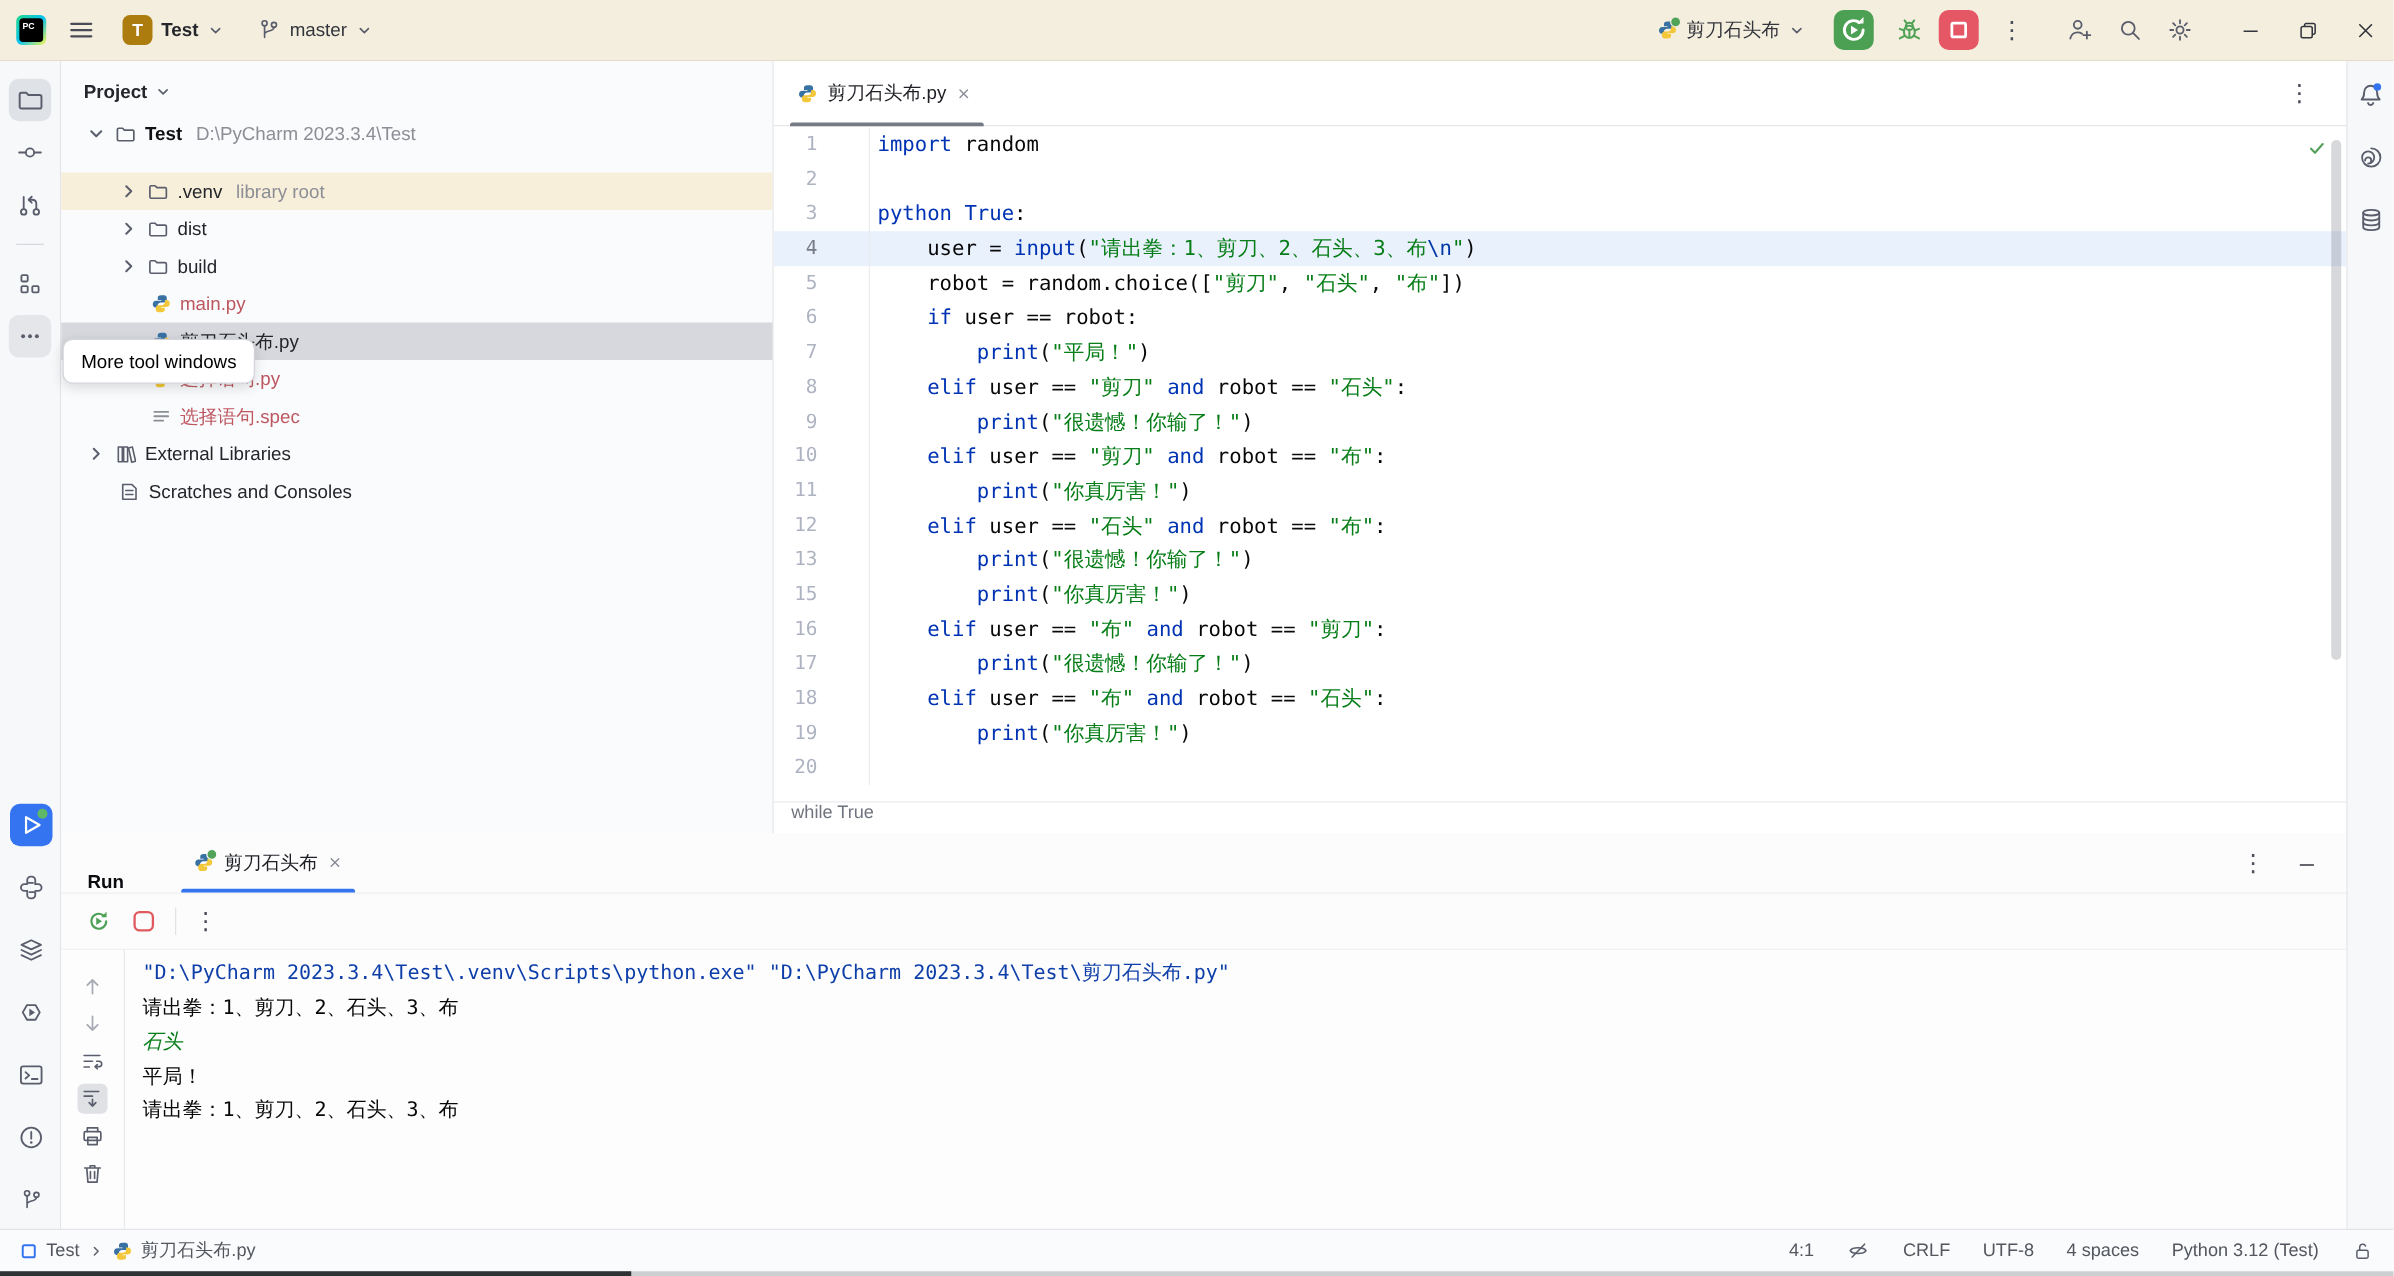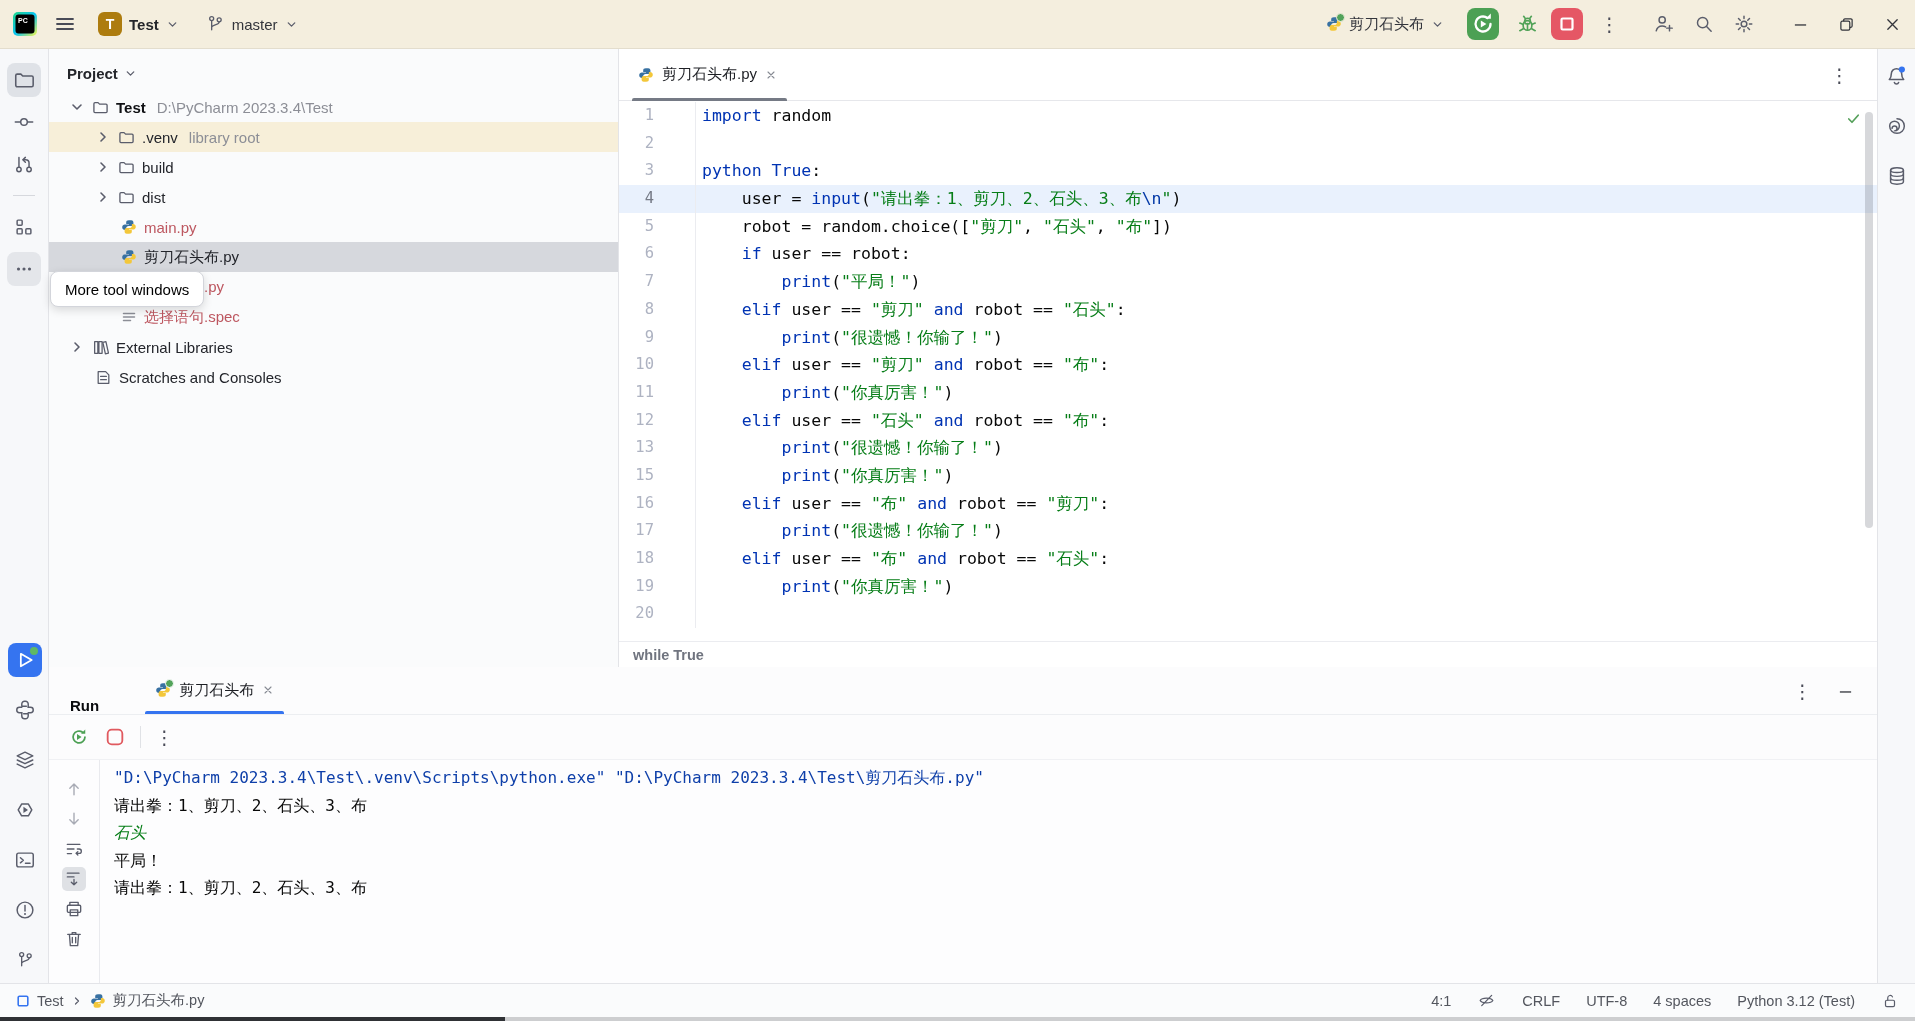--- a/index.html
+++ b/index.html
@@ -35,21 +35,21 @@
   .sb-ico.hover { background:#e4e6ea; }
   .sb-ico.run-active { background:#3574f0; position:relative; }
   .sb-ico.run-active .dot { position:absolute; right:4px; top:4px; width:8px; height:8px; border-radius:50%; background:#5fb865; }
   .sb-div { width:22px; height:1px; background:#d6d8dd; margin:6px 0; }
 
   
   #project { left:49px; top:49px; width:570px; height:618px; background:#fafbfc; border-right:1px solid #e3e4e8; }
   #project-header { display:flex; gap:6px; padding:16px 0 10px 18px; font-weight:600; color:#24262b; }
   .tree-row { height:30px; display:flex; align-items:center; gap:7px; white-space:nowrap; }
   .tree-row.sel { background:#d6d8dd; }
-  .tree-row.beige { background:#f7efd9; }
+  .tree-row.beige { background:#f7efd9;margin-top:16px; }
   .tree-row .lbl.b { font-weight:700; color:#101114; }
   .tree-row .lbl.n { color:#23252b; }
   .tree-row .lbl.r { color:#bd5760; }
   .tree-row .ann { color:#8c8e96; margin-left:4px; }
   
   #tooltip { left:50px; top:271px; height:36px; background:#fff; border:1px solid #d3d5db; border-radius:8px;
              box-shadow:0 3px 10px rgba(0,0,0,.14); display:flex; align-items:center; padding:0 14px;
              color:#000000; z-index:50; }
 
   
@@ -63,21 +63,21 @@
   .cl { display:flex; line-height:27.7px; height:27.7px; white-space:pre; }
   .cl .num { width:35px; text-align:right; color:#aeb3c2; flex:none; font-size:15.5px; }
   .cl .gsp { width:42px; flex:none; border-right:1px solid #ebecf0; }
   .cl .ct { padding-left:6px; }
   .cl.active { background:#e9f1fd; }
   .cl.active .num { color:#767b87; }
   .k { color:#0033b3; } .s { color:#067d17; } .e { color:#0037a6; } .p { color:#080808; }
   #ed-check { position:absolute; right:16px; top:62px; }
   #ed-scroll { position:absolute; right:4px; top:63px; width:8px; height:416px; background:rgba(97,101,111,.25); border-radius:4px; }
   #breadcrumb { position:absolute; left:0; bottom:0; width:1258px; height:26px; border-top:1px solid #ebecf0;
-                display:flex; align-items:center; padding-left:14px; color:#70747f; font-size:14.5px;font-weight:bold; }
+                display:flex; align-items:flex-start; padding-left:14px; color:#70747f; font-size:14.5px; }
 
   
   #runpanel { left:49px; top:667px; width:1828px; height:316px; background:#fcfcfd; }
   #run-header { height:48px; display:flex; align-items:flex-end; border-bottom:1px solid #eceef1; position:relative; }
   #run-label { font-weight:600; color:#0a0b0e; margin-left:21px; }
   .run-tab { position:relative; height:48px; display:flex; align-items:center; gap:8px; margin-left:44px; padding:0 12px; }
   .run-tab::after { content:""; position:absolute; left:2px; right:2px; bottom:0; height:3px; background:#3574f0; border-radius:2px 2px 0 0; }
   #run-header-right { position:absolute; right:24px; top:0; height:48px; display:flex; align-items:center; gap:26px; }
   #run-toolbar { height:44px; display:flex; align-items:center; gap:14px; padding-left:19px; }
   .rt-sep { width:1px; height:22px; background:#e0e2e6; }
@@ -381,34 +381,34 @@
         <span class="ico">
           <svg width="16" height="16" viewBox="0 0 16 16">
             <path d="M6 4l4 4-4 4" fill="none" stroke="#5a5d6b" stroke-width="1.6" stroke-linecap="round" stroke-linejoin="round"></path>
           </svg>
         </span>
         <span class="ico">
           <svg width="17" height="17" viewBox="0 0 16 16" fill="none" stroke="#5a5d6b" stroke-width="1.6" stroke-linecap="round" stroke-linejoin="round">
             <path d="M1.8 4.4c0-.6.4-1 1-1h2.9l1.4 1.4h6.1c.6 0 1 .4 1 1v6c0 .6-.4 1-1 1H2.8c-.6 0-1-.4-1-1z" stroke-width="1.25"></path>
           </svg>
         </span>
-        <span class="lbl n">build</span>
+        <span class="lbl n">dist</span>
       </div>
       <div class="tree-row" style="padding-left: 46px;">
         <span class="ico">
           <svg width="16" height="16" viewBox="0 0 16 16">
             <path d="M6 4l4 4-4 4" fill="none" stroke="#5a5d6b" stroke-width="1.6" stroke-linecap="round" stroke-linejoin="round"></path>
           </svg>
         </span>
         <span class="ico">
           <svg width="17" height="17" viewBox="0 0 16 16" fill="none" stroke="#5a5d6b" stroke-width="1.6" stroke-linecap="round" stroke-linejoin="round">
             <path d="M1.8 4.4c0-.6.4-1 1-1h2.9l1.4 1.4h6.1c.6 0 1 .4 1 1v6c0 .6-.4 1-1 1H2.8c-.6 0-1-.4-1-1z" stroke-width="1.25"></path>
           </svg>
         </span>
-        <span class="lbl n">dist</span>
+        <span class="lbl n">build</span>
       </div>
       <div class="tree-row" style="padding-left: 72px;">
         <span class="ico">
           <svg width="16" height="16" viewBox="0 0 16 16">
             <path fill="#3871a2" d="M7.9 1.2c-2 0-2.7.9-2.7 2v1.7H8v.6H3.9c-1.4 0-2.7.9-2.7 2.8S2.5 11 3.9 11h1.2V9.3c0-1.3 1.2-2.4 2.5-2.4h2.8c1.1 0 2-.9 2-2V3.2c0-1.1-1-2-2.1-2z"></path>
             <path fill="#f3c73a" d="M8.1 14.8c2 0 2.7-.9 2.7-2v-1.7H8v-.6h4.1c1.4 0 2.7-.9 2.7-2.8S13.5 5 12.1 5h-1.2v1.7c0 1.3-1.2 2.4-2.5 2.4H5.6c-1.1 0-2 .9-2 2v1.7c0 1.1 1 2 2.1 2z"></path>
           </svg>
         </span>
         <span class="lbl r">main.py</span>
       </div>

